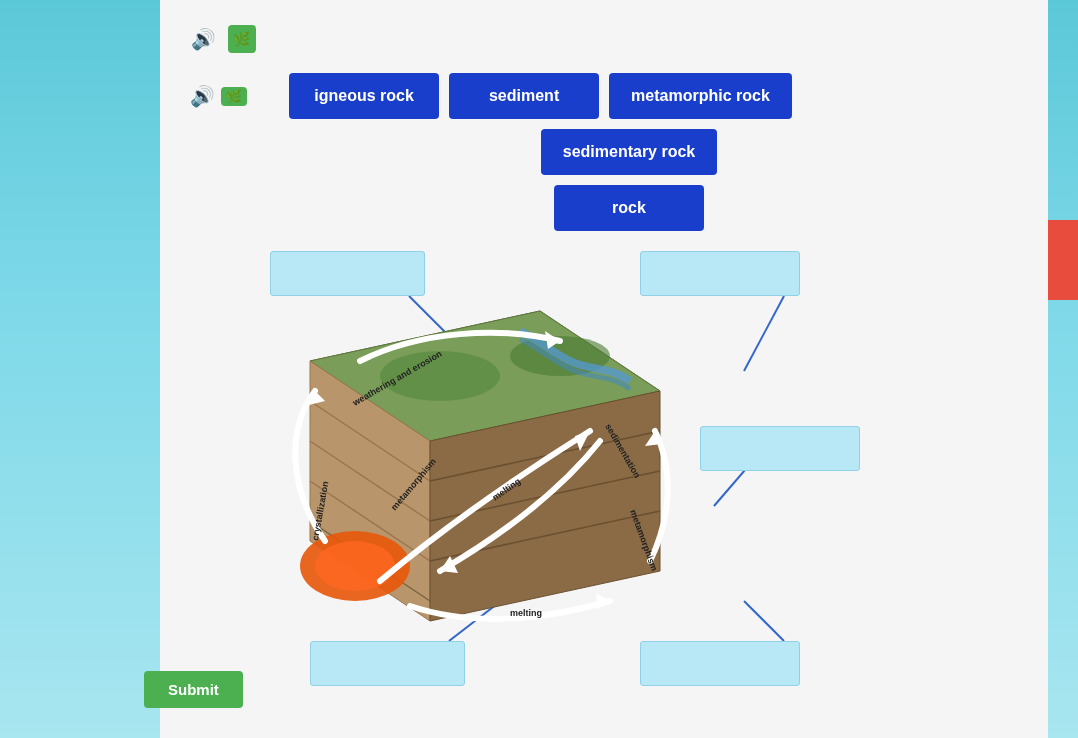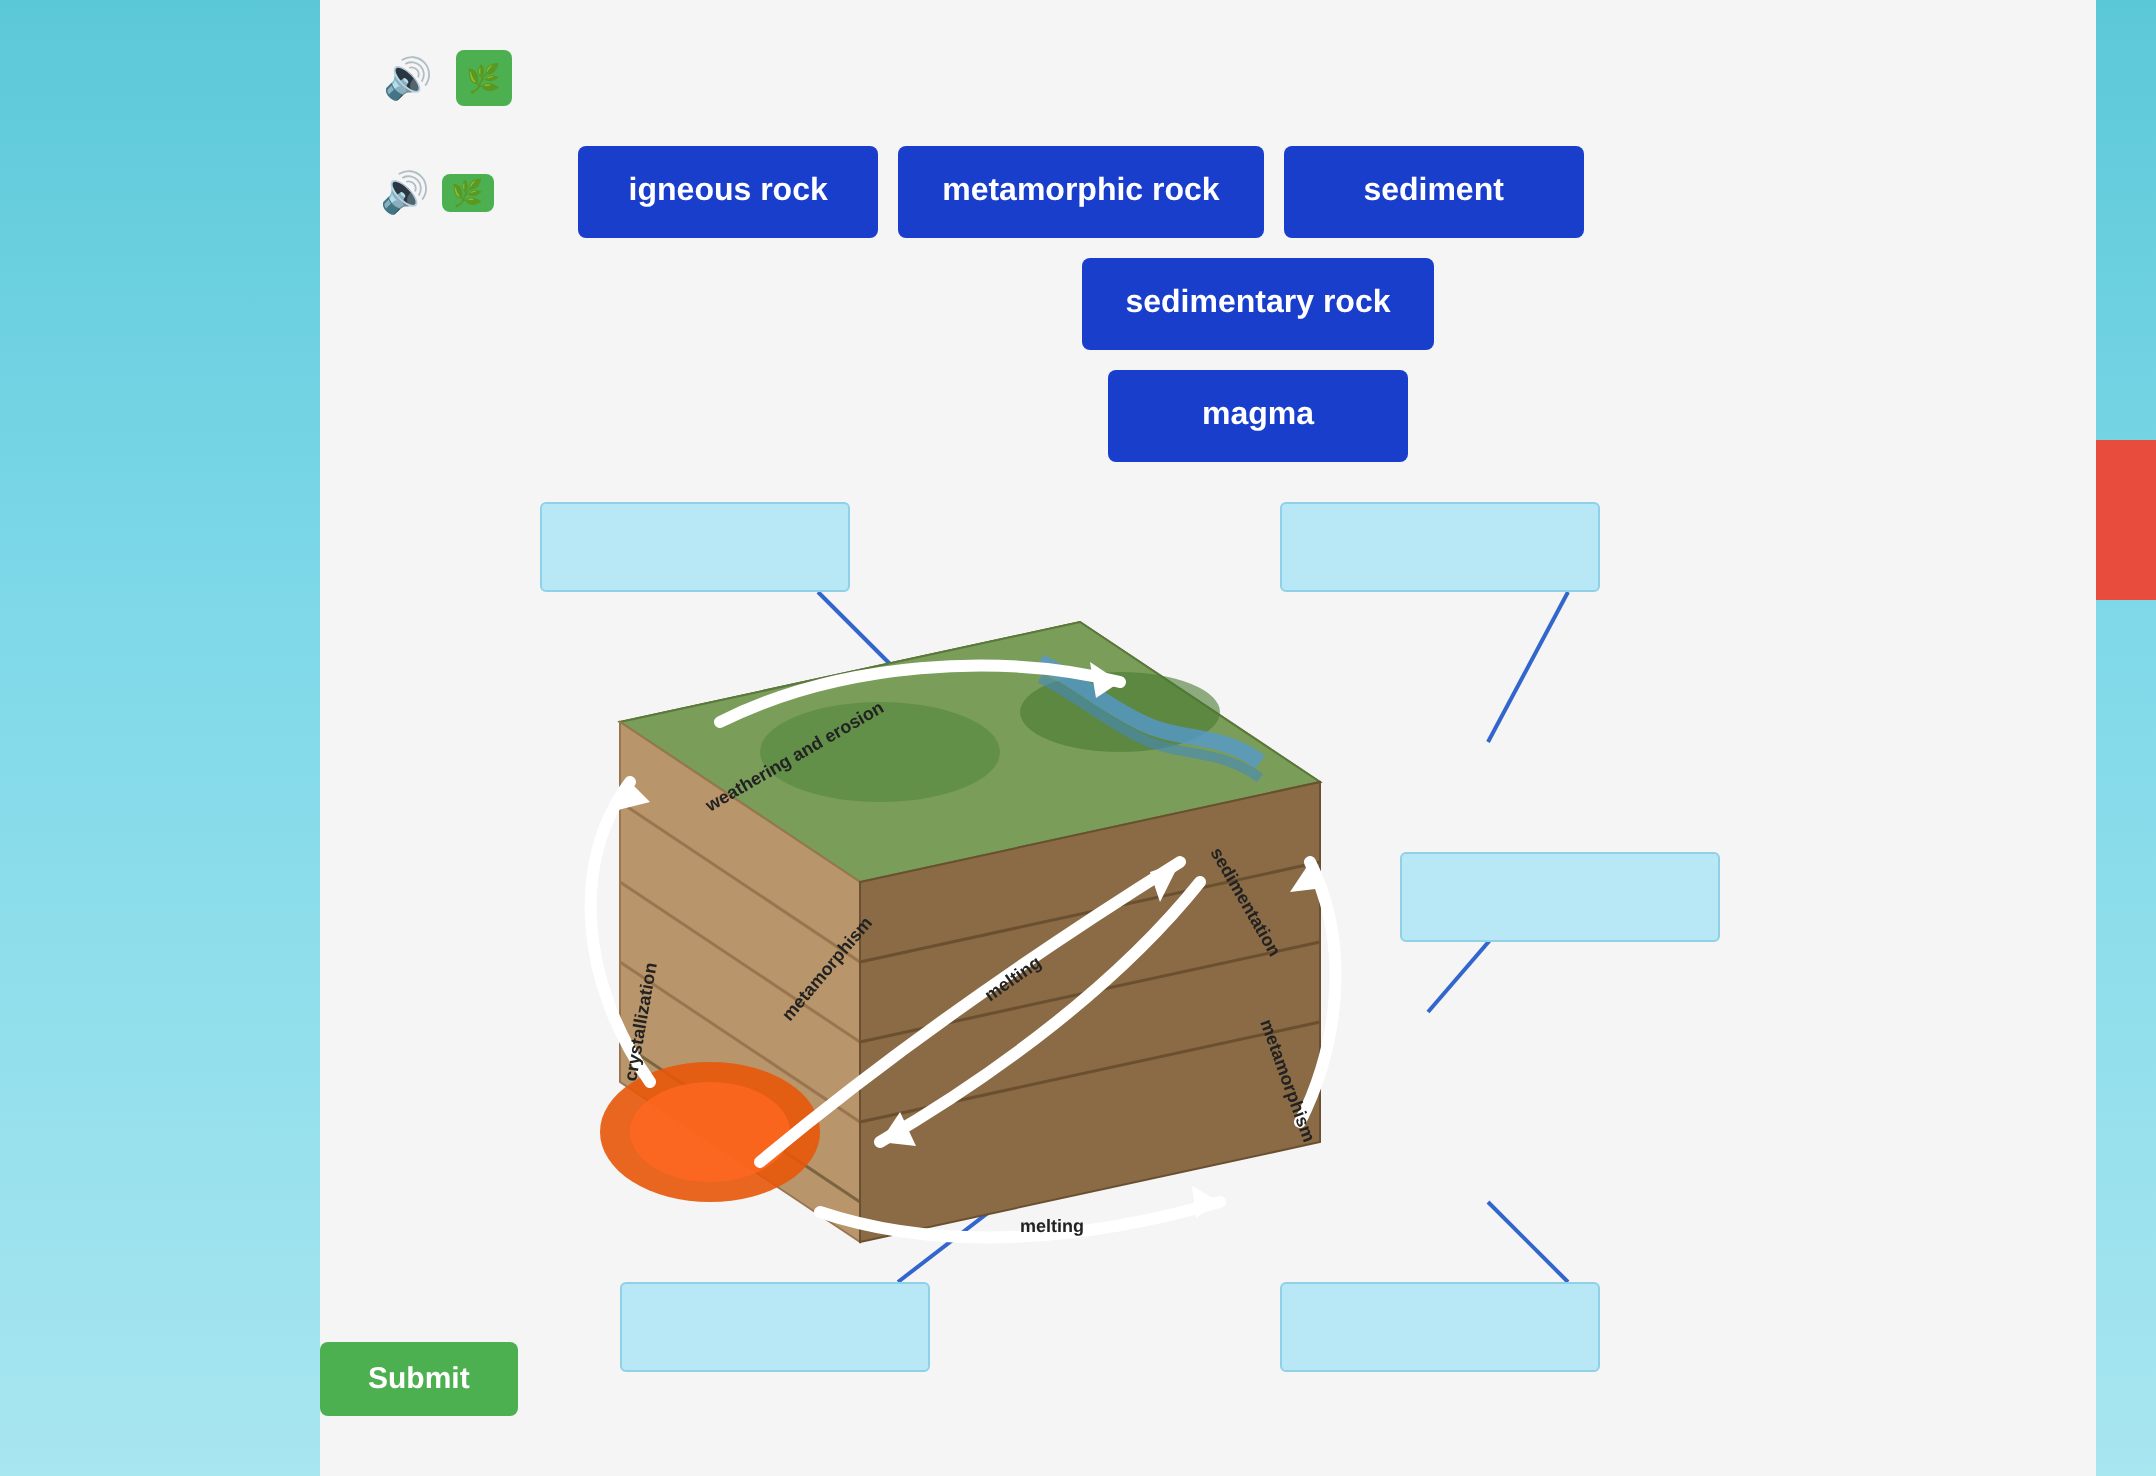--- a/index.html
+++ b/index.html
@@ -152,21 +152,21 @@
       left: 450px;
       top: 390px;
       width: 160px;
       height: 45px;
     }
 
     
     .submit-btn {
       position: absolute;
       bottom: 30px;
-      left: 160px;
+      left: 144px;
       background: #4CAF50;
       color: white;
       border: none;
       padding: 10px 24px;
       border-radius: 4px;
       font-size: 15px;
       font-weight: bold;
       cursor: pointer;
     }
 
@@ -196,28 +196,28 @@
     <span class="accessibility-icon">🌿</span>
   </div>
 
   <div style="display:flex; align-items:center; gap:10px; margin-bottom:10px;">
     <div class="row2-icons">
       <span style="font-size:20px;">🔊</span>
       <span style="background:#4CAF50;border-radius:4px;padding:2px 5px;font-size:13px;color:white;">🌿</span>
     </div>
     <div class="word-bank-row" style="padding-left:0; margin-bottom:0;margin-left:32px;">
       <div class="word-tile">igneous rock</div>
+      <div class="word-tile">sediment</div>
       <div class="word-tile">metamorphic rock</div>
-      <div class="word-tile">sediment</div>
     </div>
   </div>
 
   <div class="word-bank-row-2">
     <div class="word-tile">sedimentary rock</div>
-    <div class="word-tile">magma</div>
+    <div class="word-tile">rock</div>
   </div>
 
   <div class="diagram-area">
 
     <svg class="connector-lines" viewBox="0 0 700 480" xmlns="http://www.w3.org/2000/svg">
 
       <line x1="155" y1="45" x2="230" y2="120" stroke="#3366cc" stroke-width="2"></line>
 
       <line x1="530" y1="45" x2="490" y2="120" stroke="#3366cc" stroke-width="2"></line>
 

